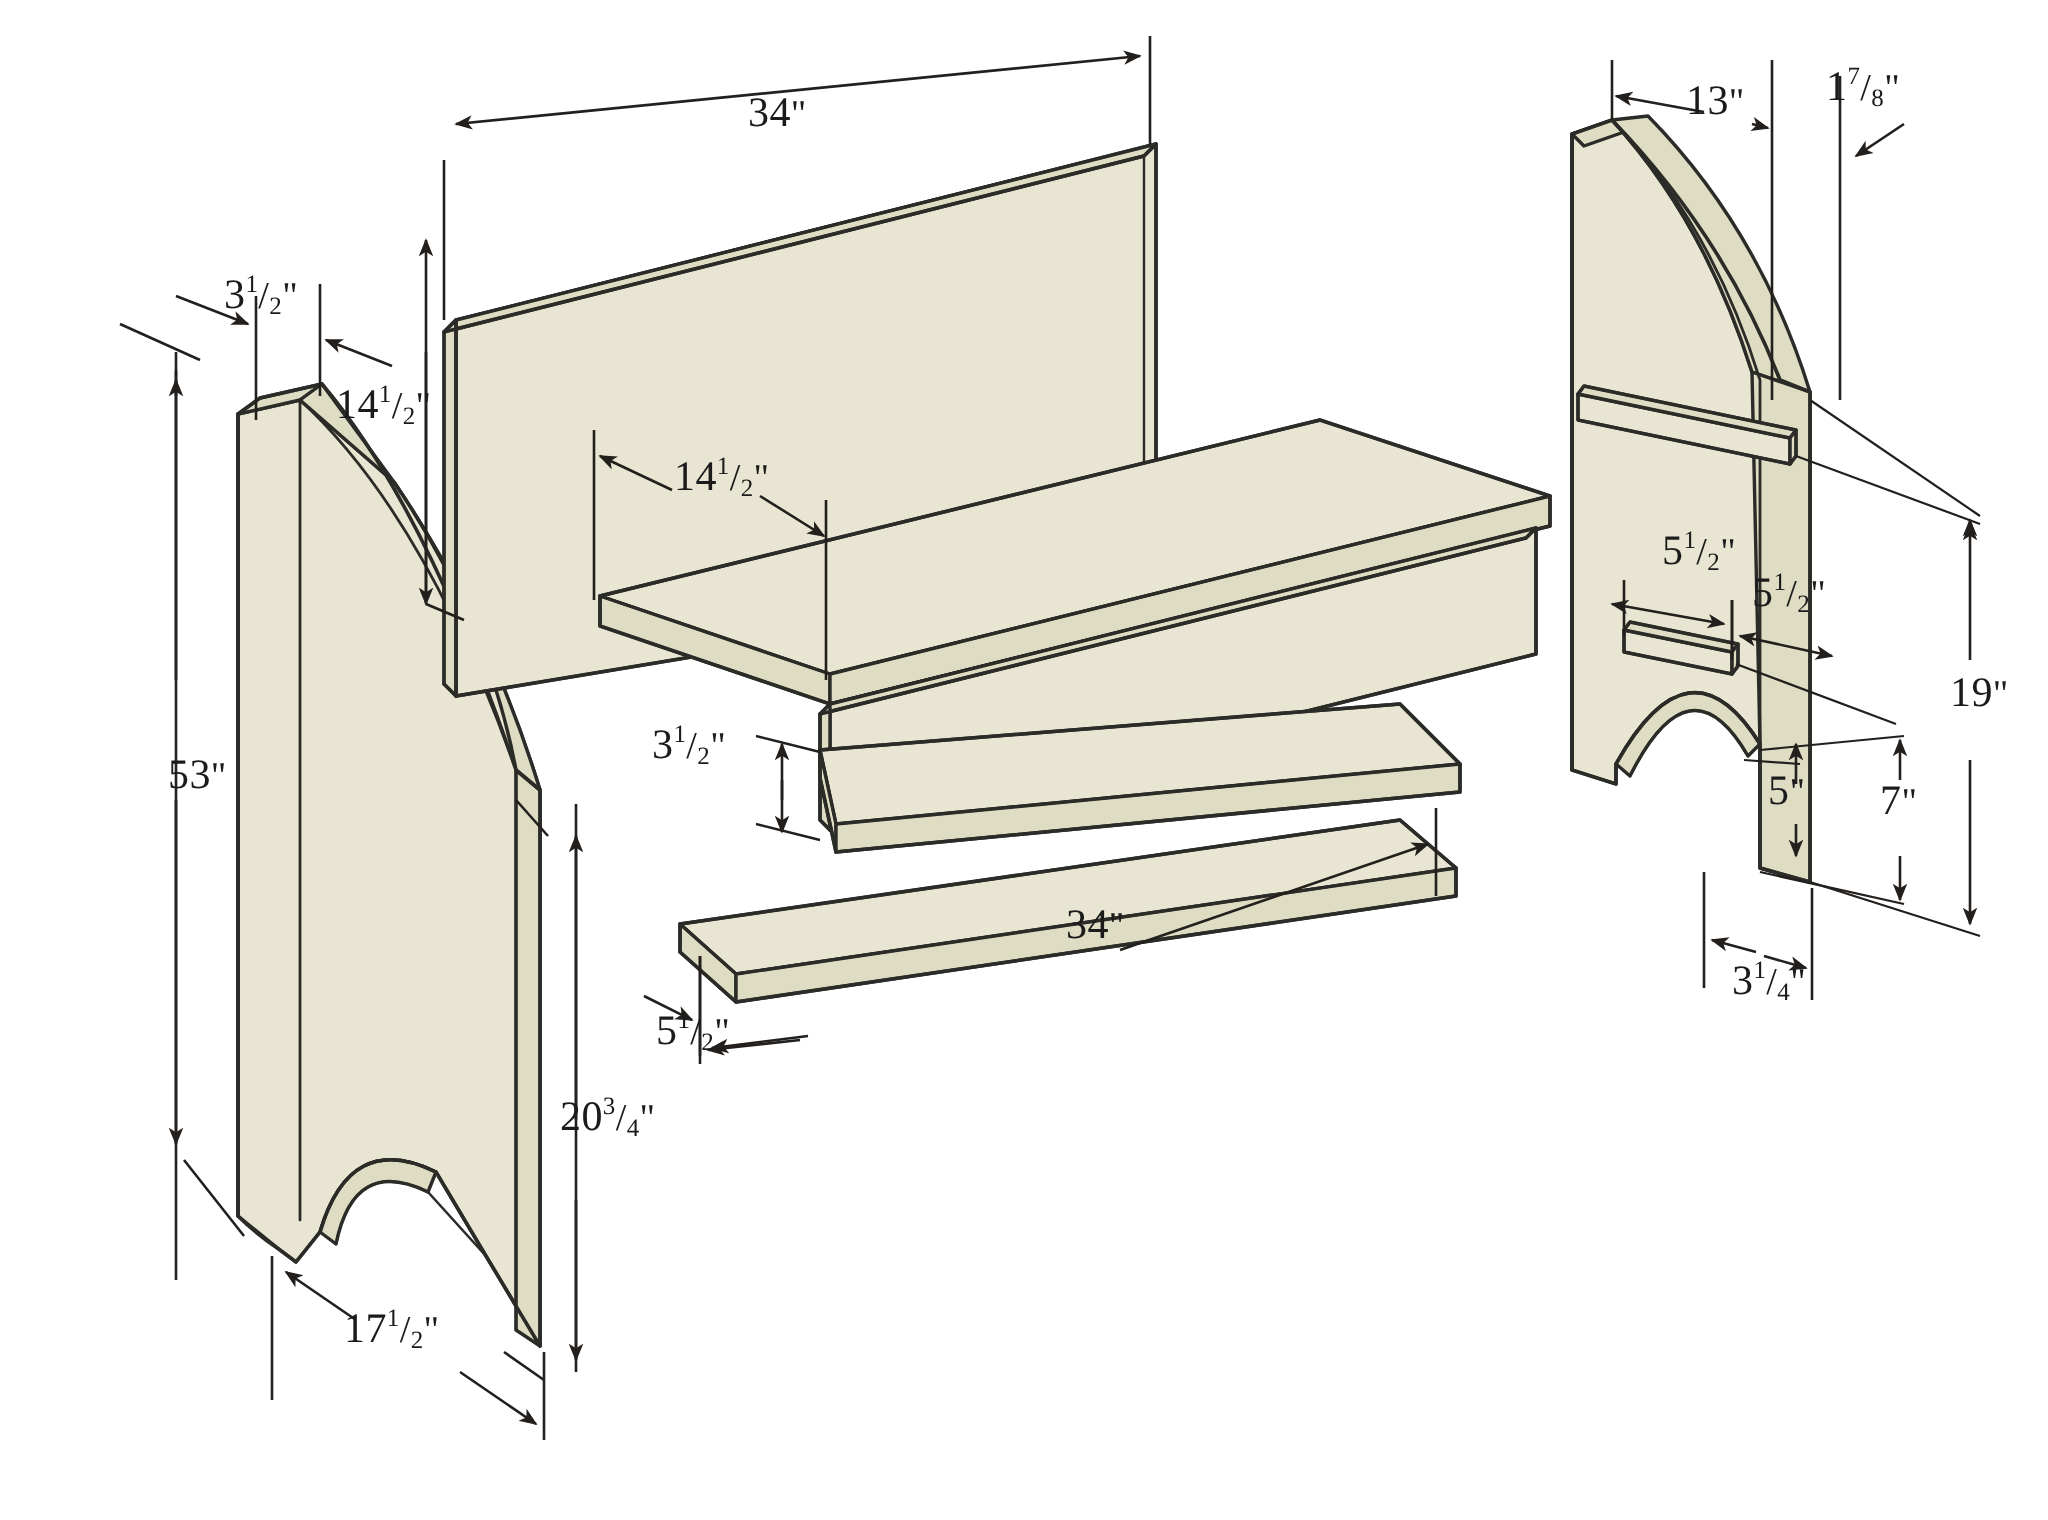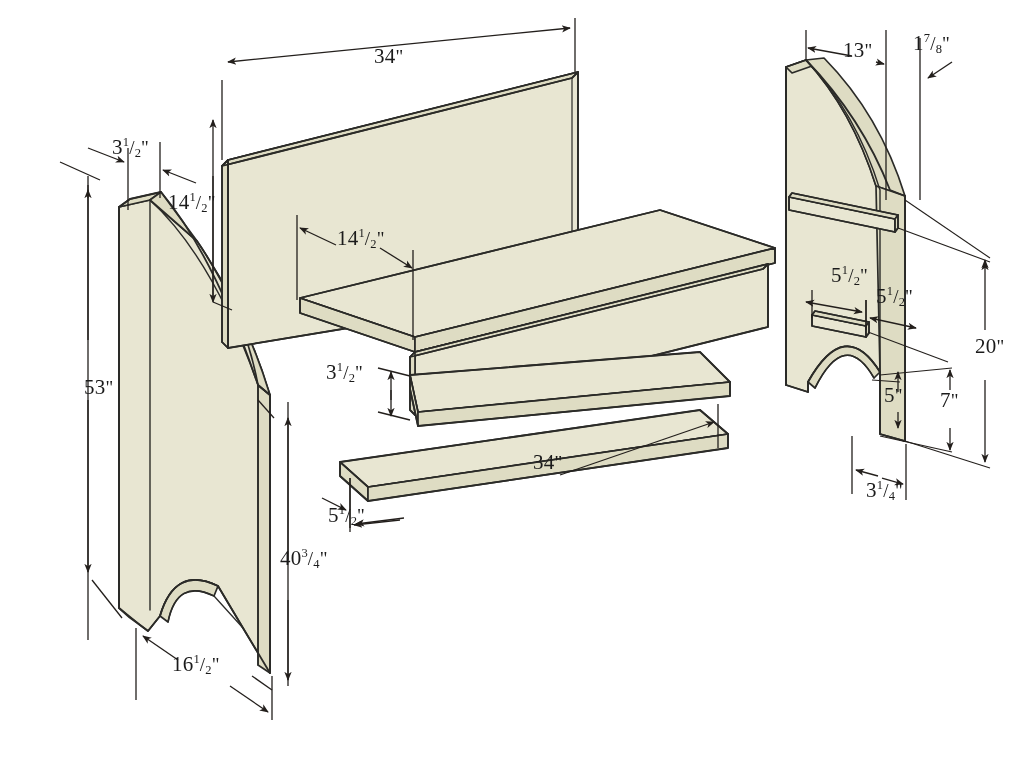--- a/index.html
+++ b/index.html
@@ -278,25 +278,25 @@
 
 <div class="dim" style="left:337px;top:228px;">
   <span class="whole">14</span><sup>1</sup><span class="sl">/</span><sub>2</sub><span class="in">"</span>
 </div>
 
 <div class="dim" style="left:84px;top:377px;">
   <span class="whole">53</span><span class="in">"</span>
 </div>
 
 <div class="dim" style="left:280px;top:548px;">
-  <span class="whole">40</span><sup>3</sup><span class="sl">/</span><sub>4</sub><span class="in">"</span>
+  <span class="whole">20</span><sup>3</sup><span class="sl">/</span><sub>4</sub><span class="in">"</span>
 </div>
 
 <div class="dim" style="left:172px;top:654px;">
-  <span class="whole">16</span><sup>1</sup><span class="sl">/</span><sub>2</sub><span class="in">"</span>
+  <span class="whole">17</span><sup>1</sup><span class="sl">/</span><sub>2</sub><span class="in">"</span>
 </div>
 
 <div class="dim" style="left:326px;top:362px;">
   <span class="whole">3</span><sup>1</sup><span class="sl">/</span><sub>2</sub><span class="in">"</span>
 </div>
 
 <div class="dim" style="left:533px;top:452px;">
   <span class="whole">34</span><span class="in">"</span>
 </div>
 
@@ -314,21 +314,21 @@
 
 <div class="dim" style="left:831px;top:265px;">
   <span class="whole">5</span><sup>1</sup><span class="sl">/</span><sub>2</sub><span class="in">"</span>
 </div>
 
 <div class="dim" style="left:876px;top:286px;">
   <span class="whole">5</span><sup>1</sup><span class="sl">/</span><sub>2</sub><span class="in">"</span>
 </div>
 
 <div class="dim" style="left:975px;top:336px;">
-  <span class="whole">20</span><span class="in">"</span>
+  <span class="whole">19</span><span class="in">"</span>
 </div>
 
 <div class="dim" style="left:884px;top:385px;">
   <span class="whole">5</span><span class="in">"</span>
 </div>
 
 <div class="dim" style="left:940px;top:390px;">
   <span class="whole">7</span><span class="in">"</span>
 </div>
 

